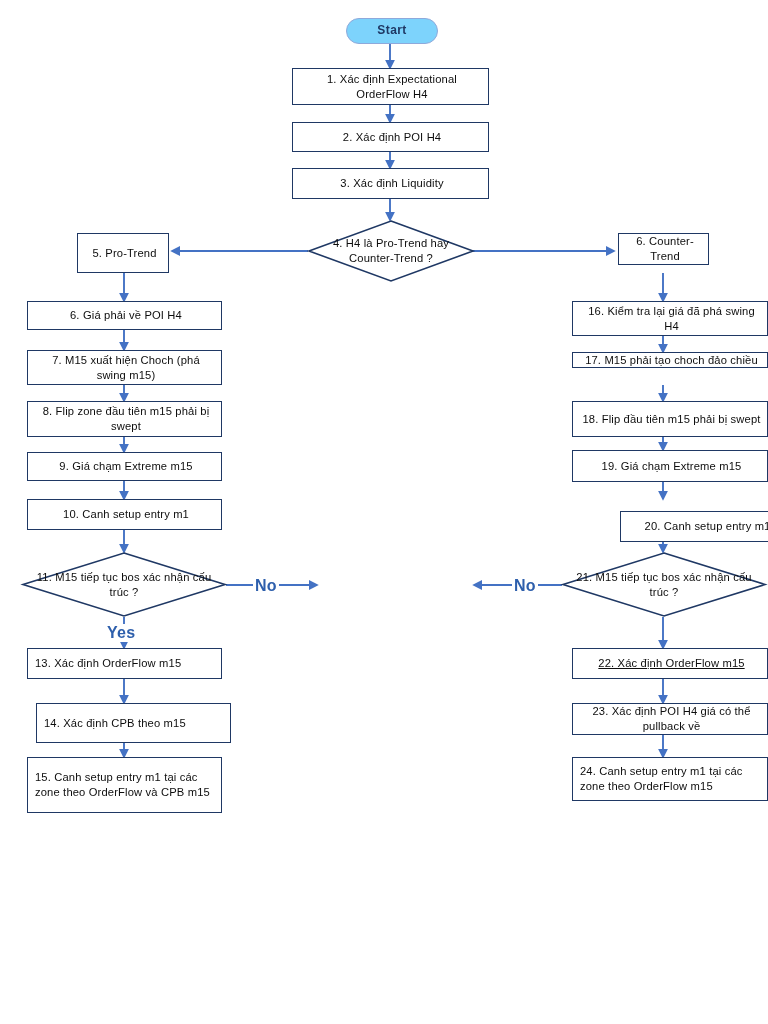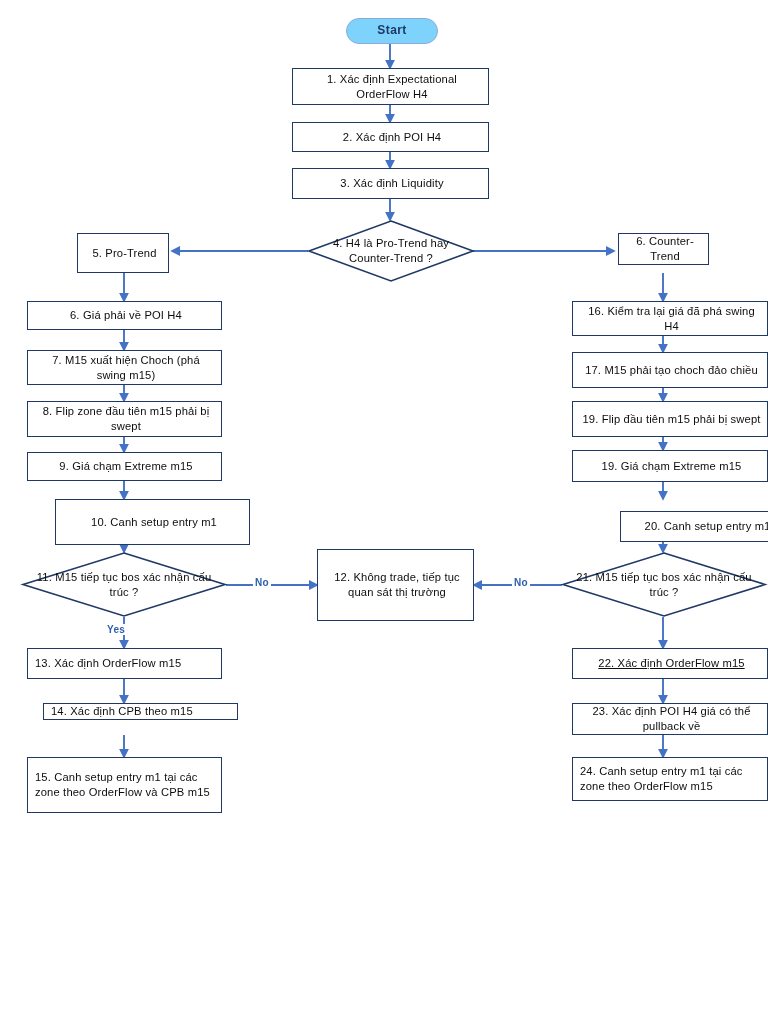--- a/index.html
+++ b/index.html
@@ -90,21 +90,21 @@
     color: #0d0d0d;
     letter-spacing: 0.15px;
     padding: 0 6px;
     box-sizing: border-box;
   }
 
   .edge-label {
     position: absolute;
     color: #2E5FAC;
     font-weight: bold;
-    font-size: 10px;
+    font-size: 16px;
     letter-spacing: 0.3px;
     background: #ffffff;
     padding: 0 2px;
   }
 </style>
 </head>
 <body>
 
 <div id="canvas">
 
@@ -173,46 +173,45 @@
   <div class="node proc" style="left:618px; top:233px; width:91px; height:32px;">6. Counter-Trend</div>
 
   <div class="node proc" style="left:27px; top:301px; width:195px; height:29px;">6. Giá phải về POI H4</div>
 
   <div class="node proc" style="left:27px; top:350px; width:195px; height:35px;">7. M15 xuất hiện Choch (phá swing m15)</div>
 
   <div class="node proc" style="left:27px; top:401px; width:195px; height:36px;">8. Flip zone đầu tiên m15 phải bị swept</div>
 
   <div class="node proc" style="left:27px; top:452px; width:195px; height:29px;">9. Giá chạm Extreme m15</div>
 
-  <div class="node proc" style="left:27px; top:499px; width:195px; height:46px;margin-left:28px;">10. Canh setup entry m1</div>
+  <div class="node proc" style="left:27px; top:499px; width:195px; height:31px;">10. Canh setup entry m1</div>
 
   <div class="diamond-wrap" style="left:22px; top:552px; width:204px; height:65px;">
     <svg width="204" height="65">
       <polygon points="102,1 203,32.5 102,64 1,32.5" fill="#FFFFFF" stroke="#1F3864" stroke-width="1.6"></polygon>
     </svg>
     <div class="diamond-label">11. M15 tiếp tục bos xác nhận cấu trúc ?</div>
   </div>
 
   <div class="edge-label" style="left:105px; top:624px;">Yes</div>
 
   <div class="edge-label" style="left:253px; top:577px;">No</div>
 
-  <div class="node proc" style="left:317px; top:549px; width:157px; height:72px;">12. Không trade, tiếp tục quan sát thị trường</div>
 
   <div class="node proc left-text" style="left:27px; top:648px; width:195px; height:31px;">13. Xác định OrderFlow m15</div>
 
-  <div class="node proc left-text" style="left:43px; top:703px; width:195px; height:17px;">14. Xác định CPB theo m15</div>
+  <div class="node proc left-text" style="left:36px; top:703px; width:195px; height:40px;">14. Xác định CPB theo m15</div>
 
   <div class="node proc left-text" style="left:27px; top:757px; width:195px; height:56px;">15. Canh setup entry m1 tại các zone theo OrderFlow và CPB m15</div>
 
   <div class="node proc" style="left:572px; top:301px; width:196px; height:35px;">16. Kiểm tra lại giá đã phá swing H4</div>
 
-  <div class="node proc" style="left:572px; top:352px; width:196px; height:36px;">17. M15 phải tạo choch đảo chiều</div>
-
-  <div class="node proc" style="left:572px; top:401px; width:196px; height:36px;">19. Flip đầu tiên m15 phải bị swept</div>
+  <div class="node proc" style="left:572px; top:352px; width:196px; height:16px;">17. M15 phải tạo choch đảo chiều</div>
+
+  <div class="node proc" style="left:572px; top:401px; width:196px; height:36px;">18. Flip đầu tiên m15 phải bị swept</div>
 
   <div class="node proc" style="left:572px; top:450px; width:196px; height:32px;">19. Giá chạm Extreme m15</div>
 
   <div class="node proc" style="left:572px; top:511px; width:172px; height:31px;margin-left:48px;">20. Canh setup entry m1</div>
 
   <div class="diamond-wrap" style="left:562px; top:552px; width:204px; height:65px;">
     <svg width="204" height="65">
       <polygon points="102,1 203,32.5 102,64 1,32.5" fill="#FFFFFF" stroke="#1F3864" stroke-width="1.6"></polygon>
     </svg>
     <div class="diamond-label">21. M15 tiếp tục bos xác nhận cấu trúc ?</div>

